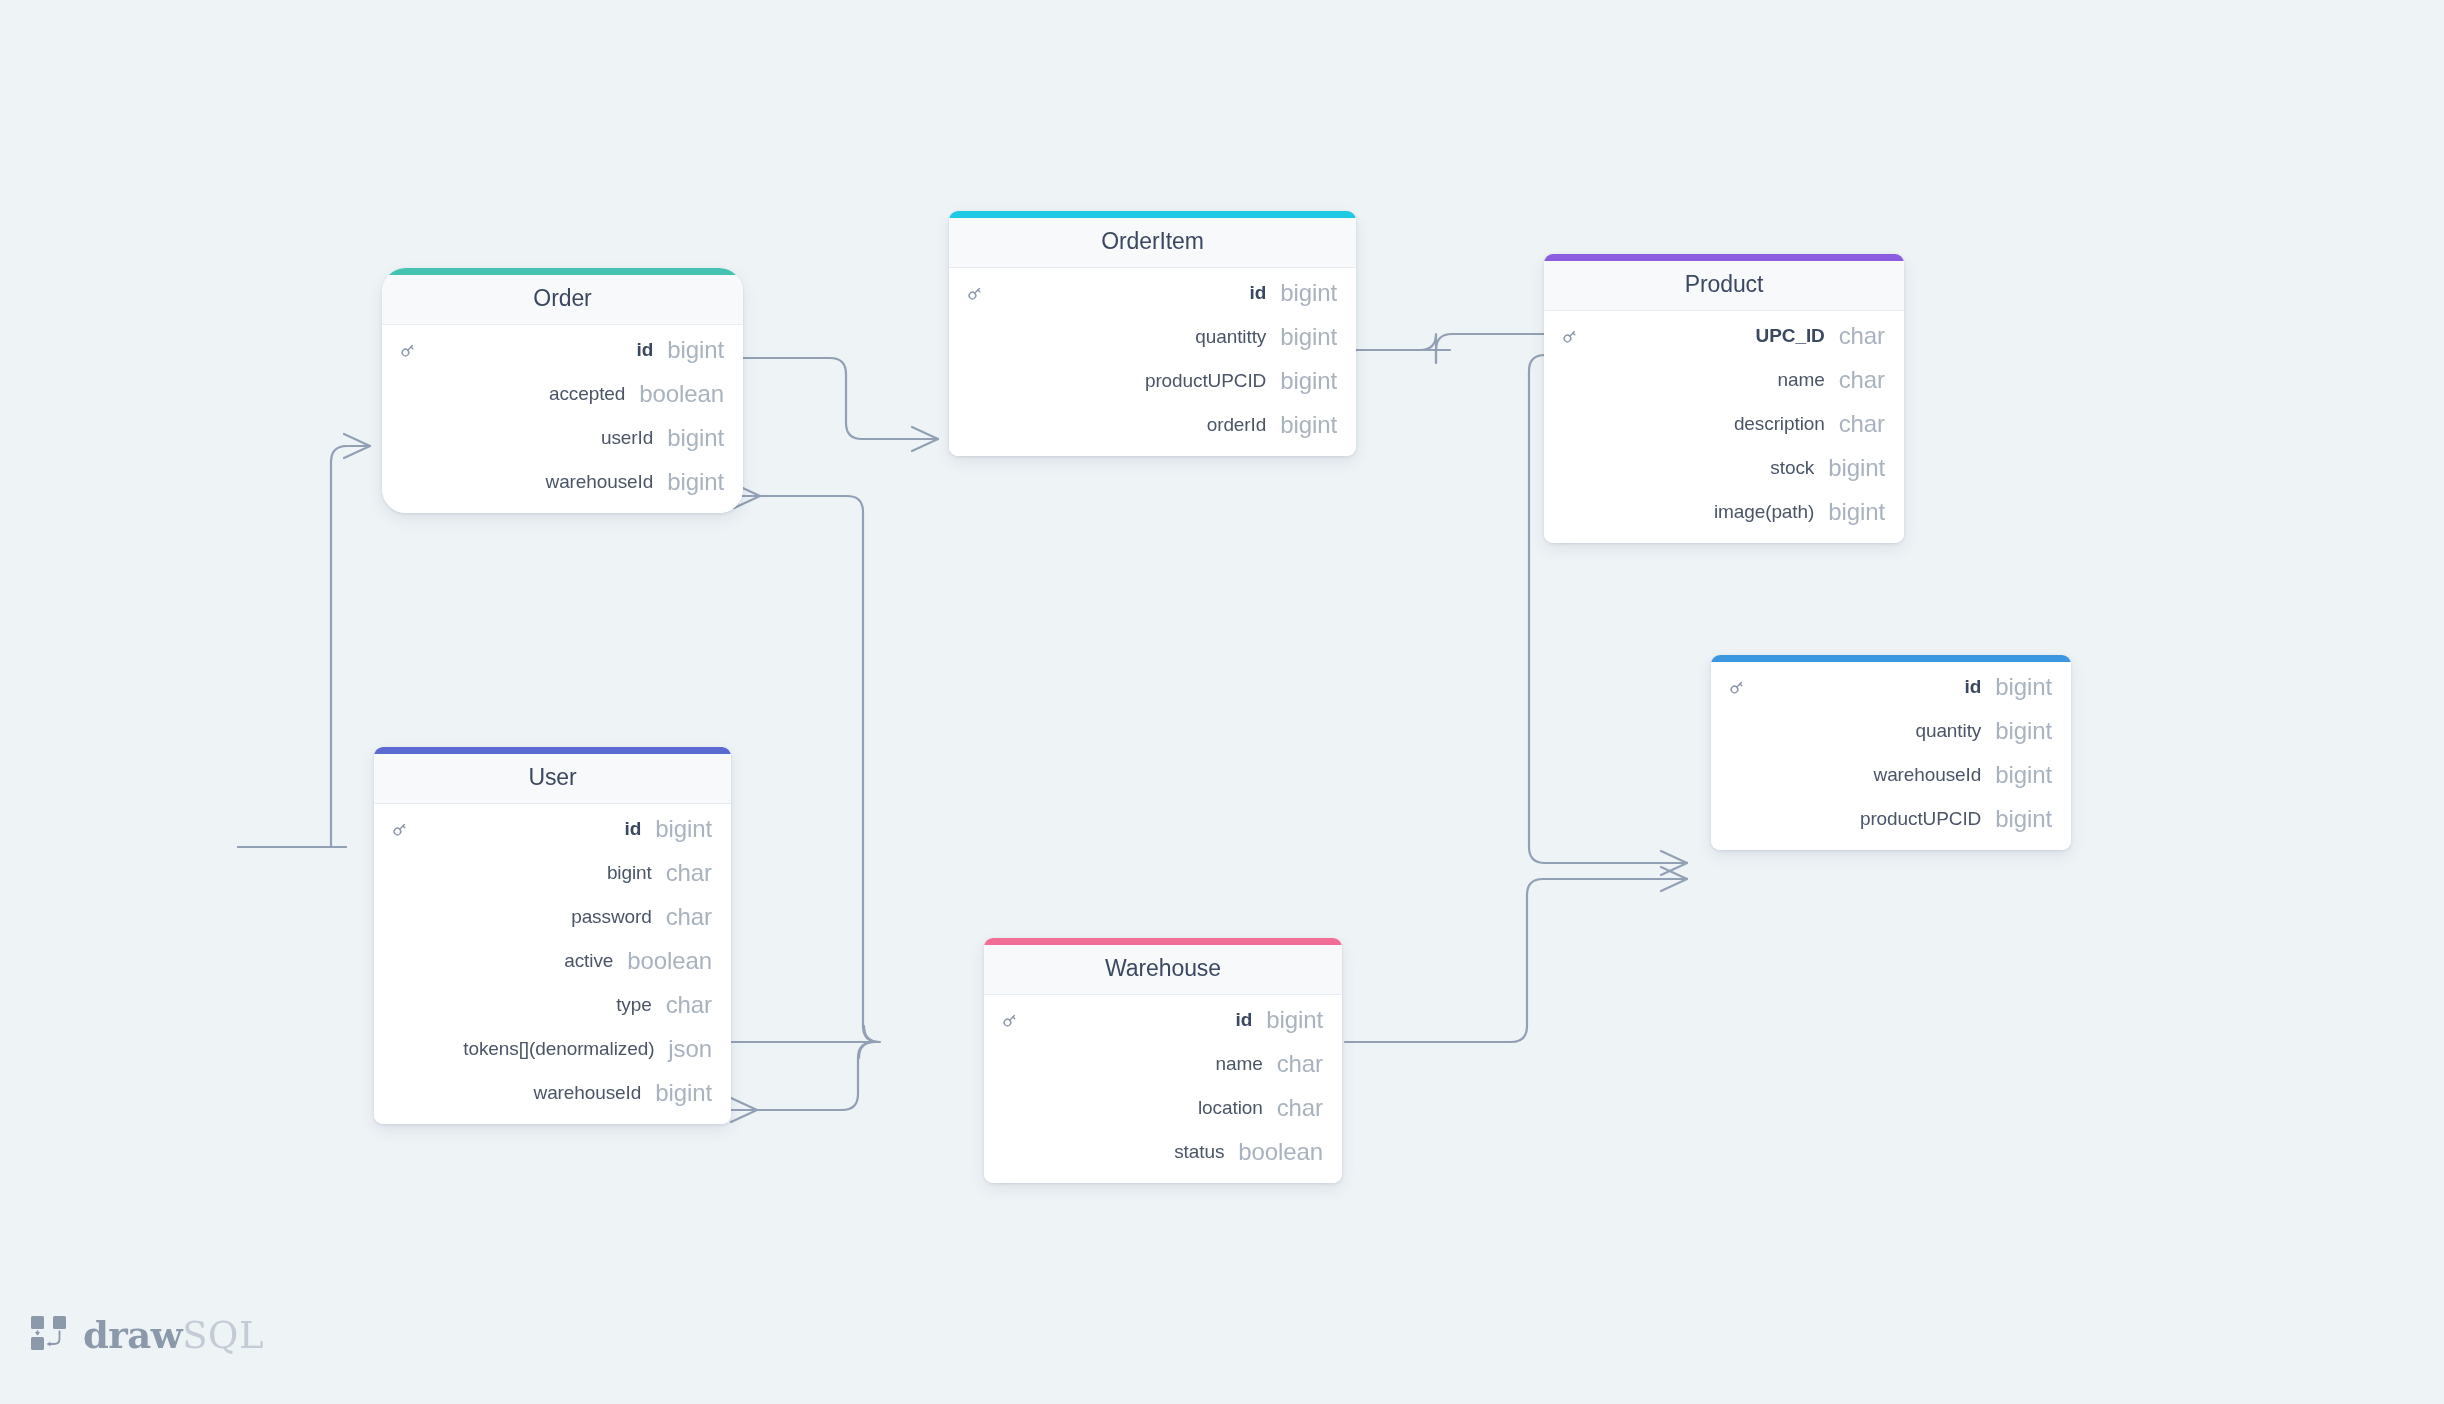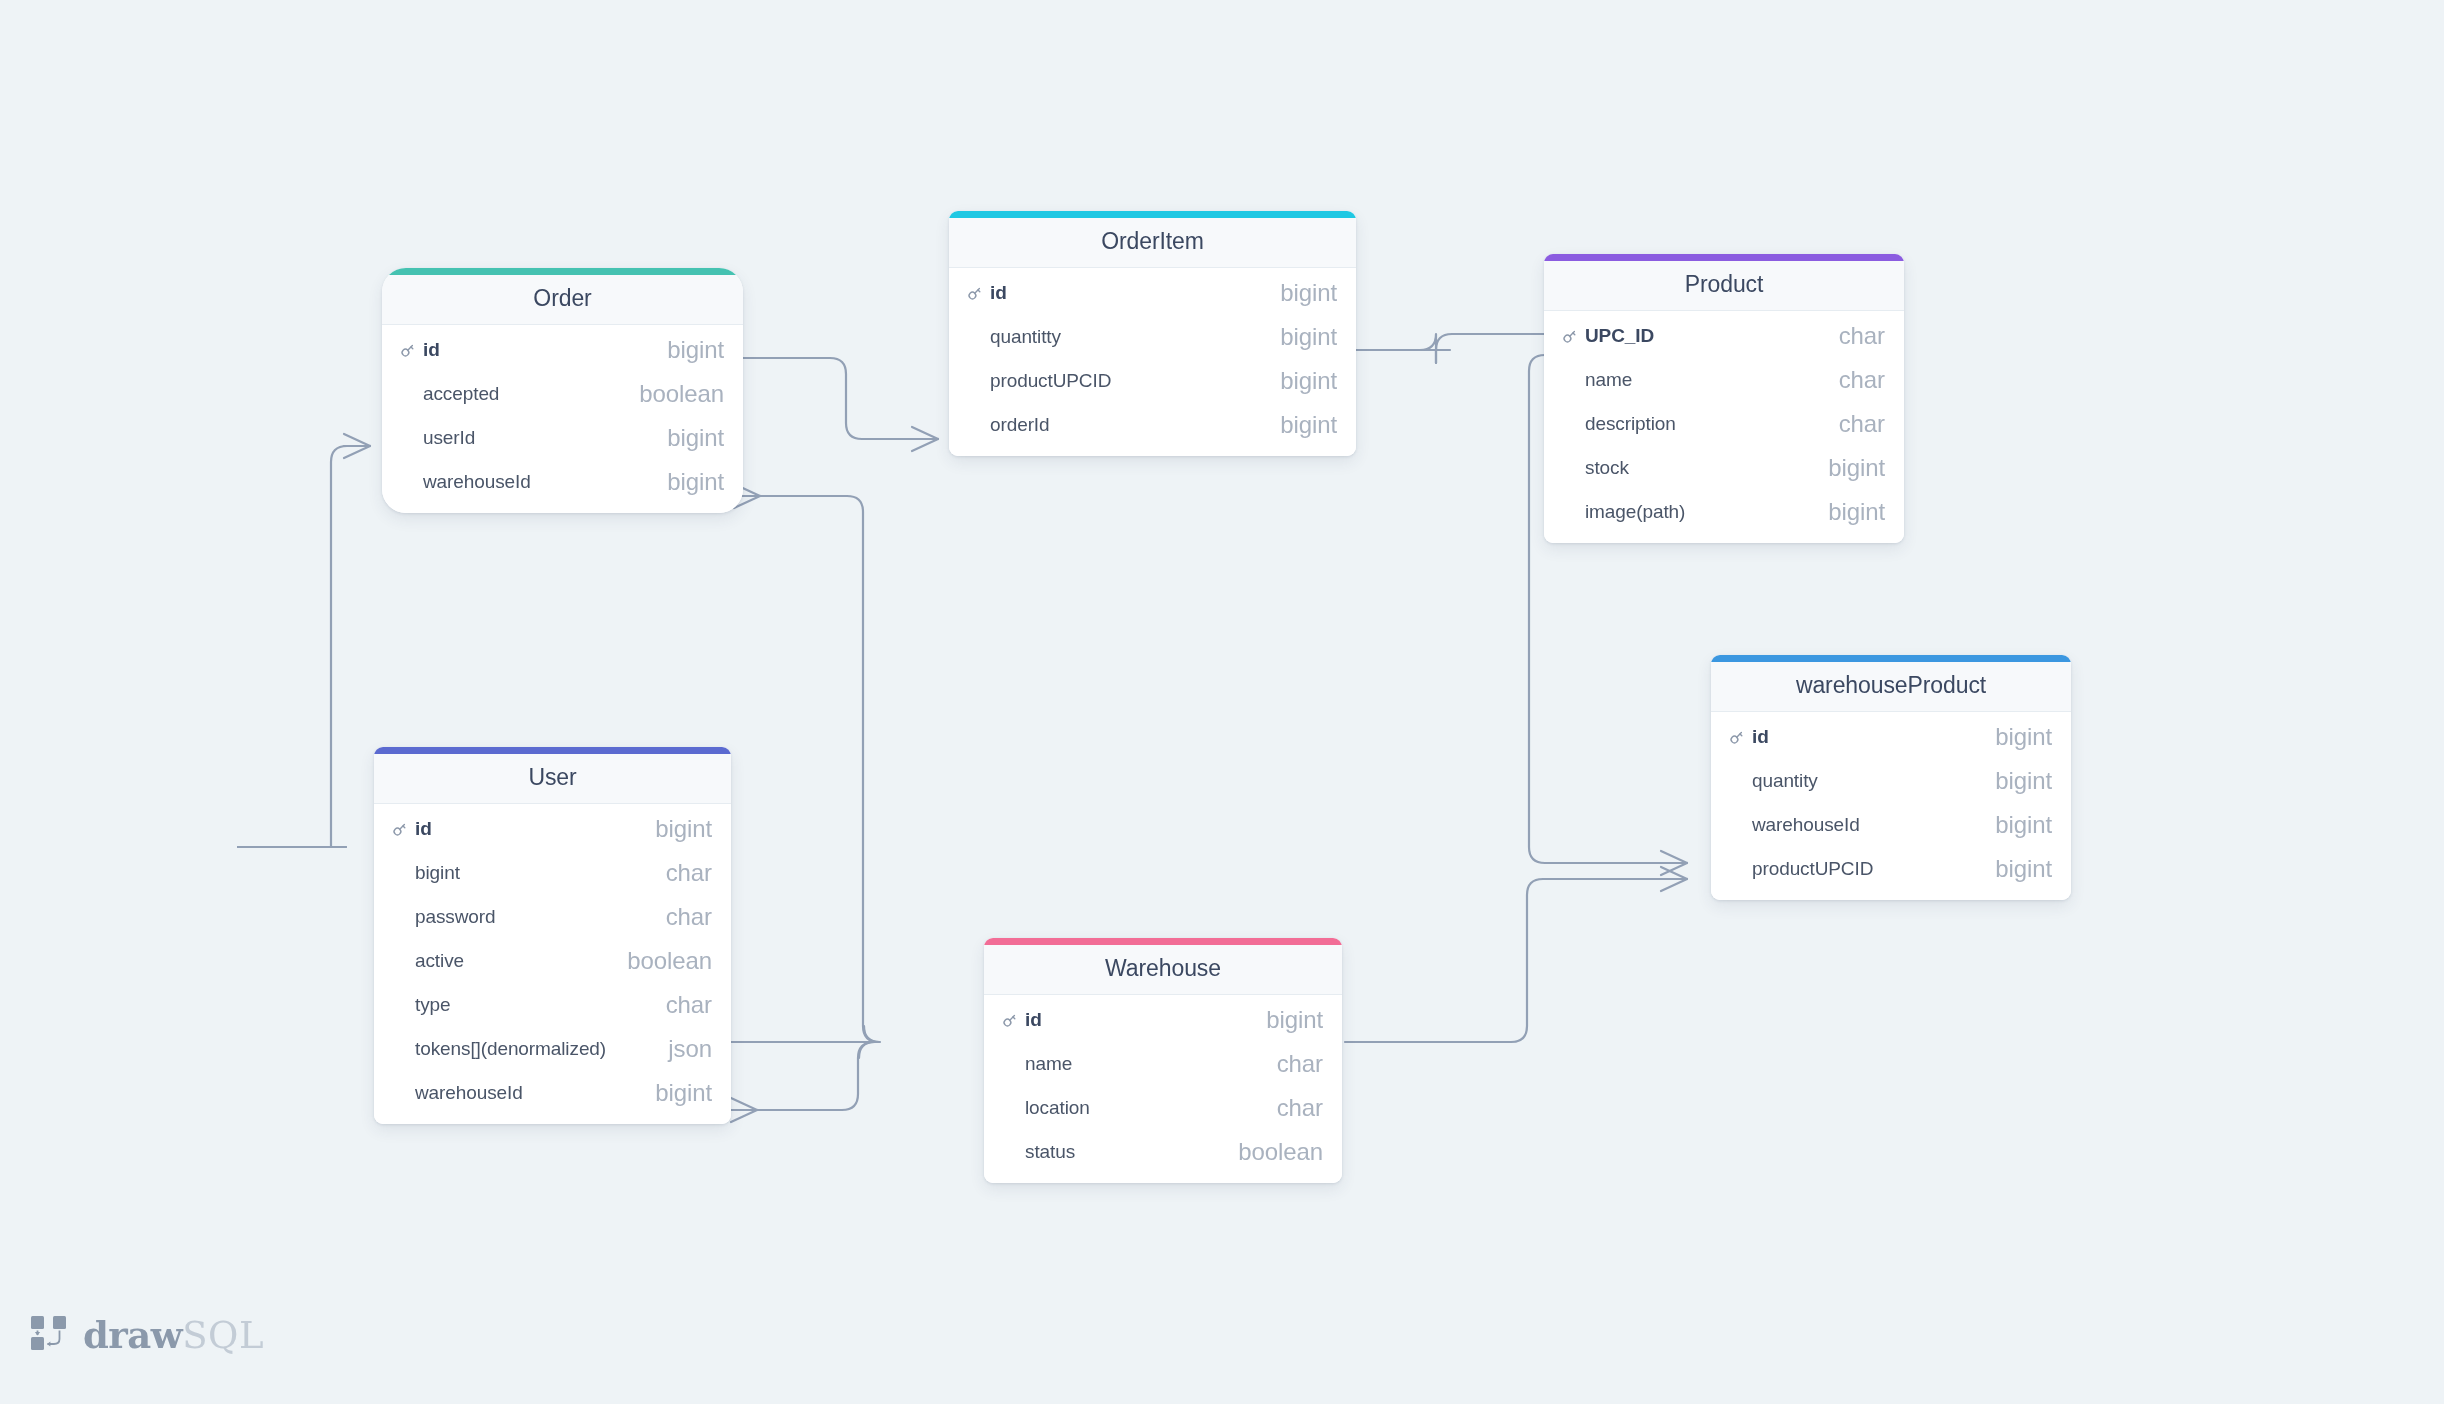--- a/index.html
+++ b/index.html
@@ -91,20 +91,21 @@
     align-items: center;
     margin-right: 4px;
   }
   .row-key.empty svg { visibility: hidden; }
   .row-name {
     flex: 1 1 auto;
     color: #4a5568;
     font-size: 19px;
     white-space: nowrap;
     letter-spacing: -0.1px;
+    text-align: right;
   }
   .row.pk .row-name {
     font-weight: bold;
     color: #3b4861;
   }
   .row-type {
     color: #a9b2bf;
     font-size: 24px;
     white-space: nowrap;
     margin-left: 14px;
@@ -379,21 +380,20 @@
             <svg width="18" height="18"></svg>
           </span>
         <span class="row-name">warehouseId</span>
         <span class="row-type">bigint</span>
       </div>
     </div>
   </div>
 
   <div class="table-card" style="left:1711px; top:655px; width:360px;">
     <div class="accent-bar" style="background:#3b97e0;"></div>
-    <div class="table-header">warehouseProduct</div>
     <div class="table-rows">
       <div class="row pk">
         <span class="row-key">
           <svg width="18" height="18" viewBox="0 0 18 18">
             <g transform="rotate(-45 9 9)" fill="none" stroke="#8c98aa" stroke-width="1.4">
               <circle cx="5.4" cy="9" r="3.3"></circle>
               <path d="M8.7 9 H15.2" stroke-linecap="round"></path>
               <path d="M13.2 9 V11.6" stroke-linecap="round"></path>
             </g>
           </svg>

